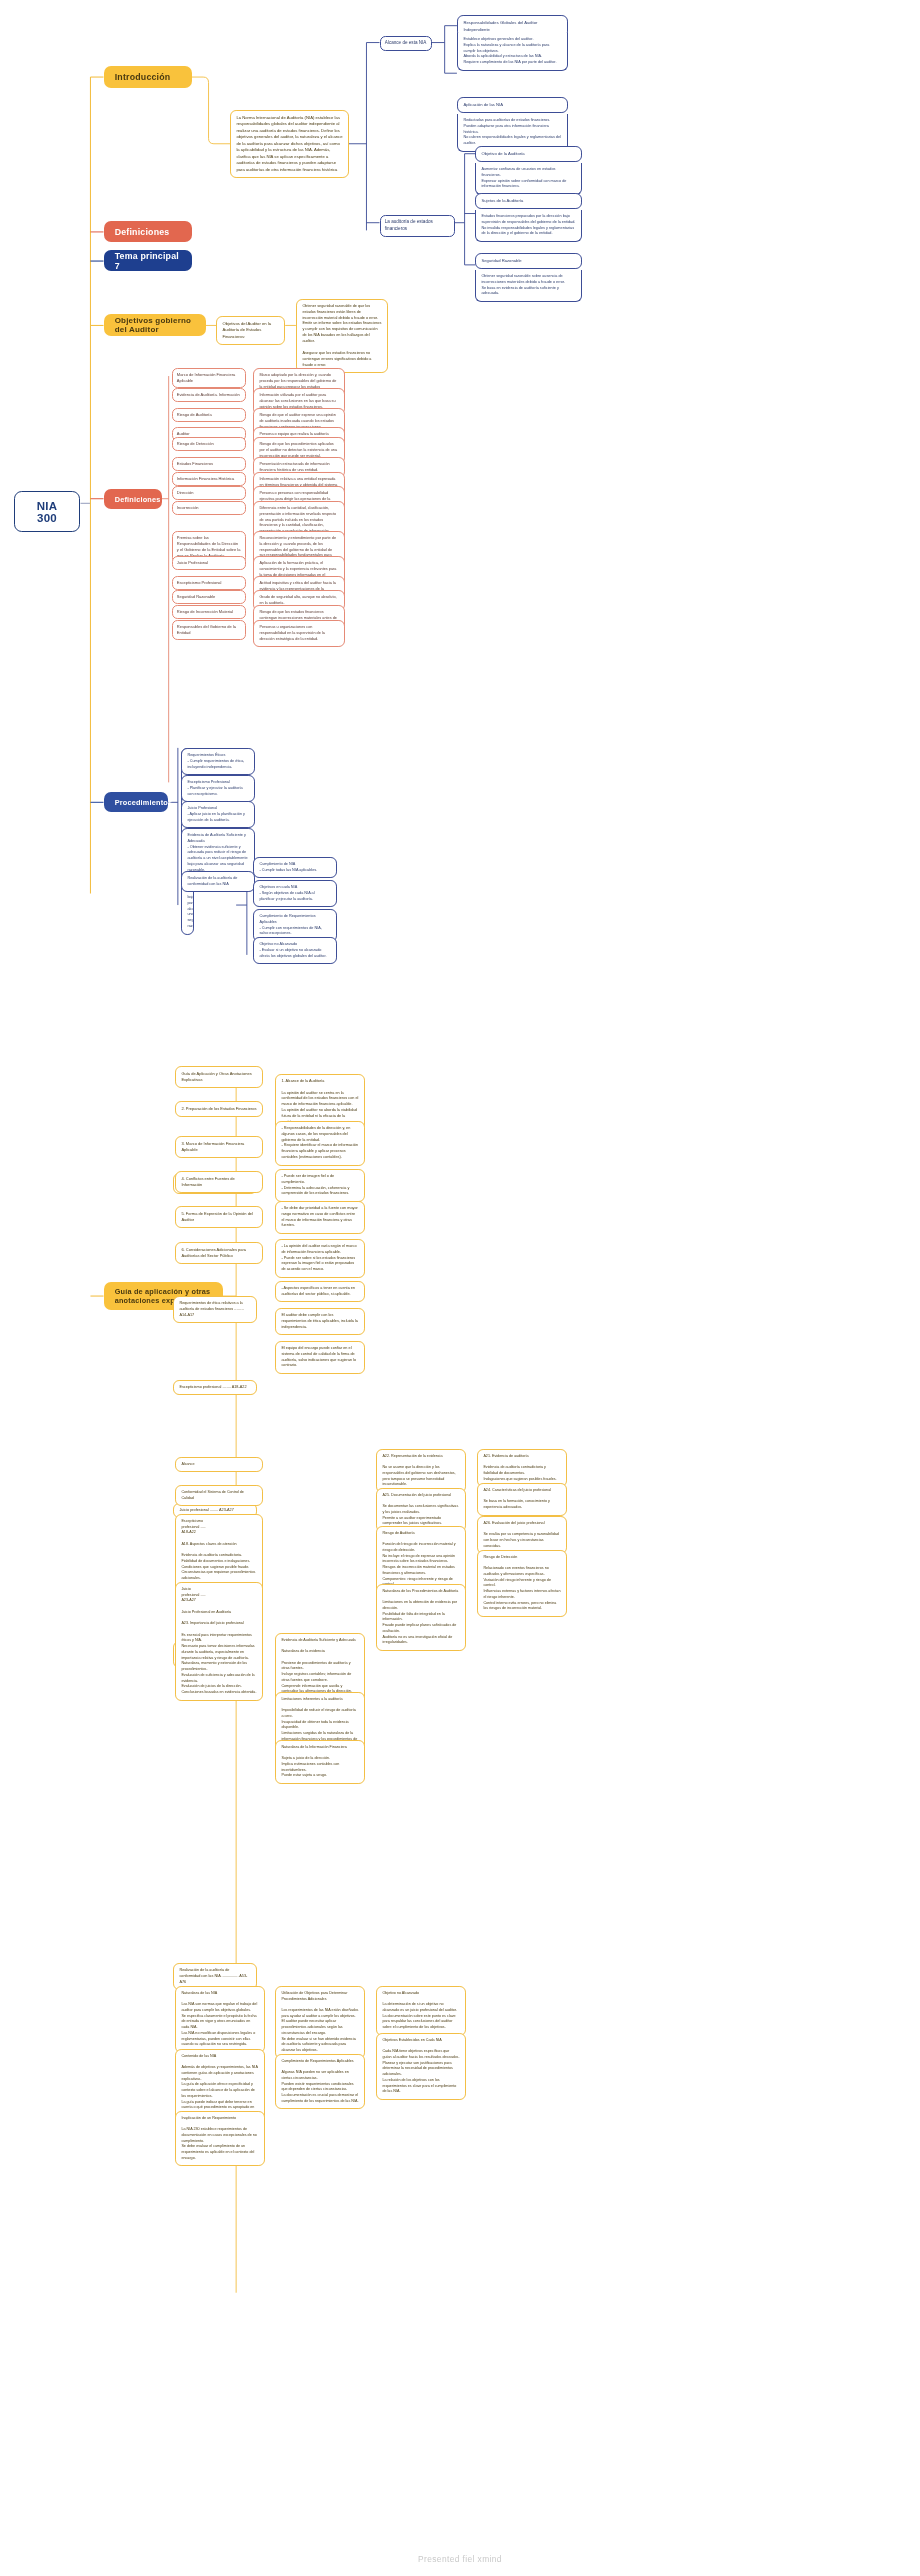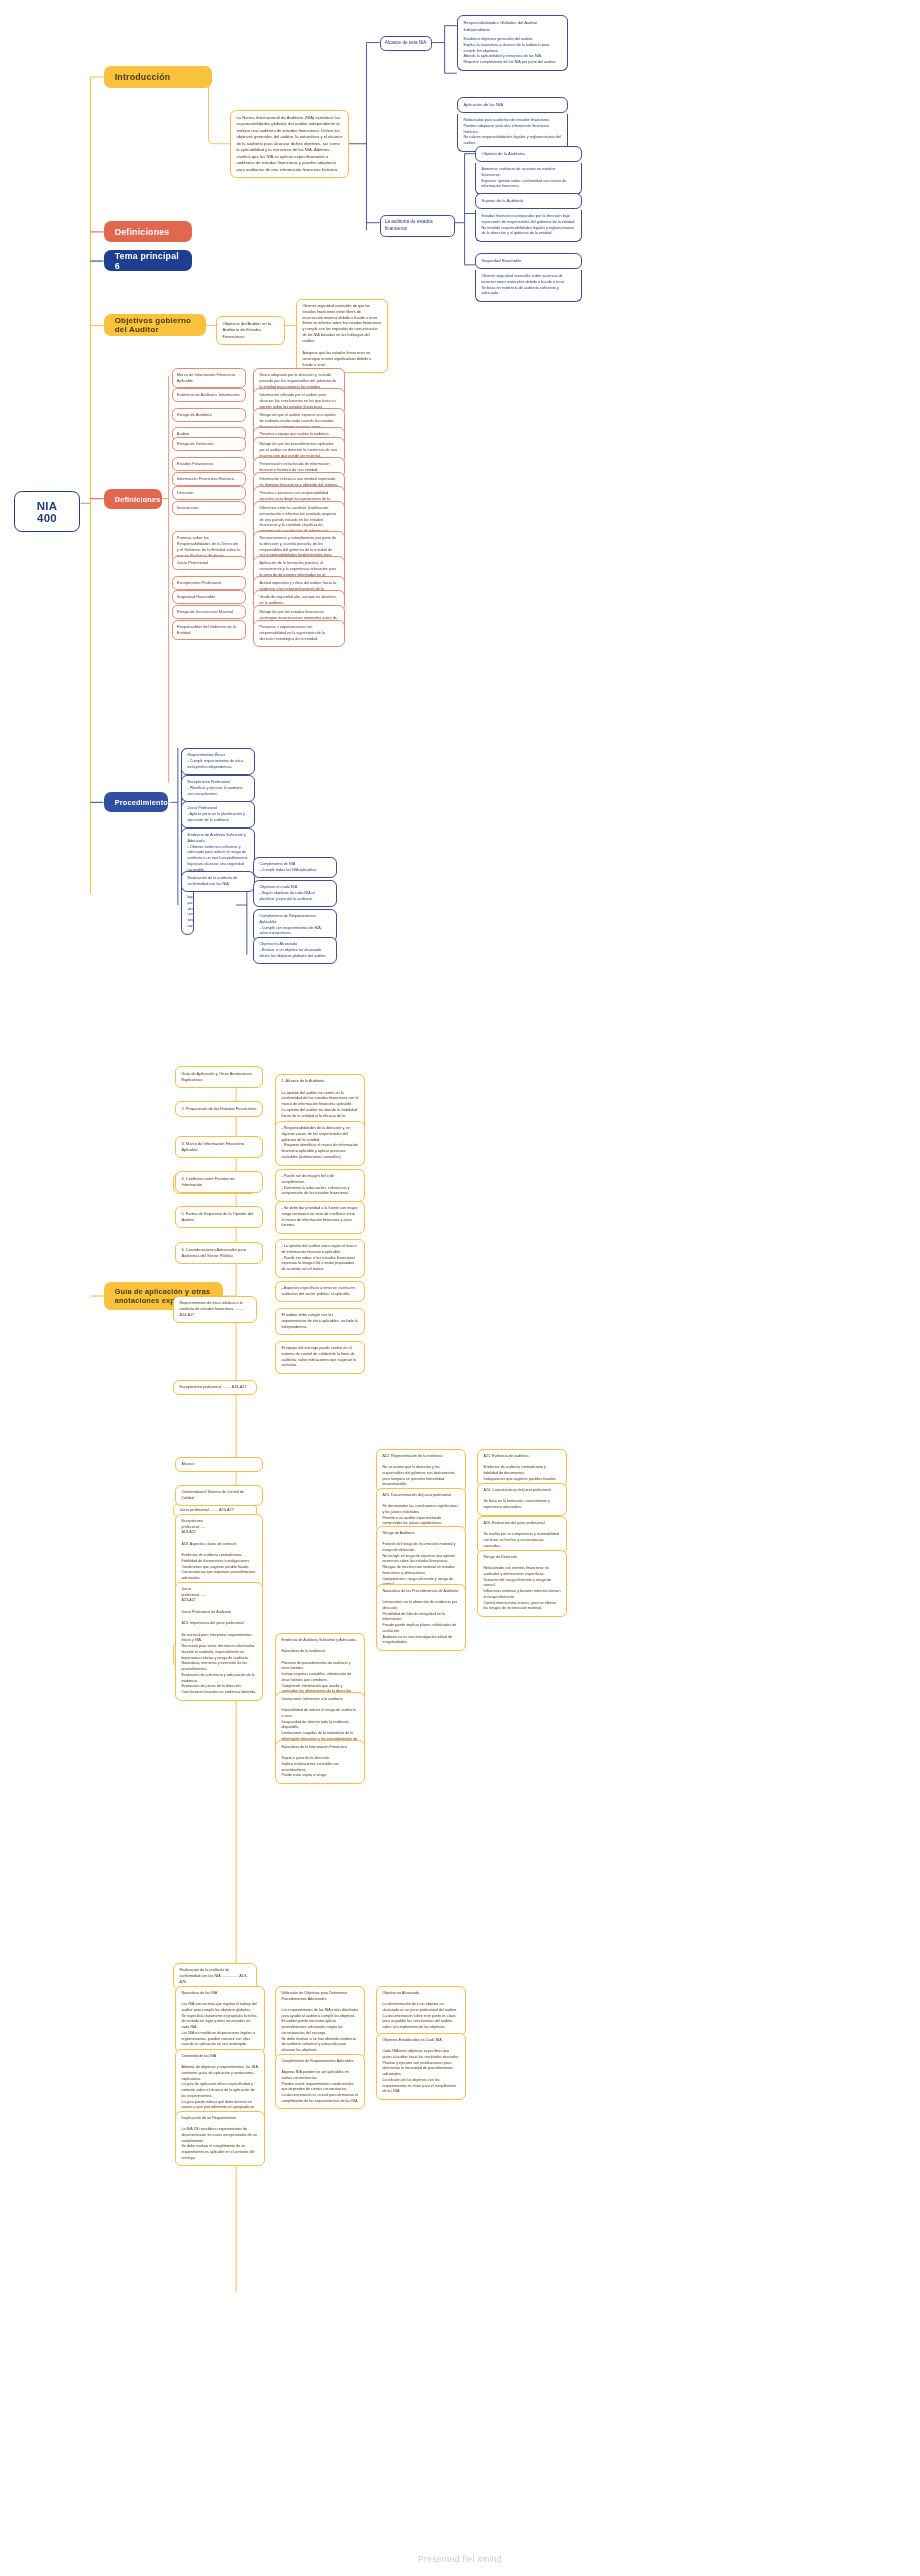--- a/index.html
+++ b/index.html
@@ -101,27 +101,27 @@
 
     <path d="M218 1046 L232 1046" stroke="#3d4d96" stroke-width="1.2" fill="none"></path>
     <path d="M232 975 L232 1180" stroke="#3d4d96" stroke-width="1.2" fill="none"></path>
     <path d="M308 1180 L322 1180" stroke="#3d4d96" stroke-width="1.2" fill="none"></path>
     <path d="M322 1120 L322 1245" stroke="#3d4d96" stroke-width="1.2" fill="none"></path>
 
     <path d="M290 1690 L308 1690" stroke="#f3bf45" stroke-width="1.2" fill="none"></path>
     <path d="M308 1400 L308 2990" stroke="#f3bf45" stroke-width="1.2" fill="none"></path>
   </svg>
 
-  <div class="node root" style="left:14px; top:491px; width:66px;">NIA 400</div>
-
-  <div class="node topic yellow" style="left:104px; top:66px; width:108px; height:21.5px;">Introducción</div>
+  <div class="node root" style="left:14px; top:491px; width:66px;">NIA 300</div>
+
+  <div class="node topic yellow" style="left:104px; top:66px; width:88px; height:21.5px;">Introducción</div>
 
   <div class="node topic red" style="left:104px; top:221px; width:88px; height:21px;">Definiciones</div>
 
-  <div class="node topic navy" style="left:104px; top:250px; width:88px; height:21px;">Tema principal 6</div>
+  <div class="node topic navy" style="left:104px; top:250px; width:88px; height:21px;">Tema principal 7</div>
 
   <div class="node topic yellow" style="left:104px; top:314px; width:102px; height:21.5px; font-size:8px;">Objetivos gobierno del Auditor</div>
 
   <div class="node topic red" style="left:104px; top:489px; width:58px; height:20px; font-size:7.3px;">Definiciones</div>
 
   <div class="node topic blue" style="left:104px; top:792px; width:64px; height:20px; font-size:7.3px;">Procedimientos</div>
 
   <div class="node topic yellow" style="left:104px; top:1282px; width:119px; height:28px; font-size:7.3px; line-height:1.3;">Guía de aplicación y otras anotaciones explicativas</div>
 
   <div class="node box ybox t55" style="left:230px; top:110px; width:119px;">La Norma Internacional de Auditoría (NIA) establece las responsabilidades globales del auditor independiente al realizar una auditoría de estados financieros. Define los objetivos generales del auditor, la naturaleza y el alcance de la auditoría para alcanzar dichos objetivos, así como la aplicabilidad y la estructura de las NIA. Además, clarifica que las NIA se aplican específicamente a auditorías de estados financieros y pueden adaptarse para auditorías de otra información financiera histórica</div>

